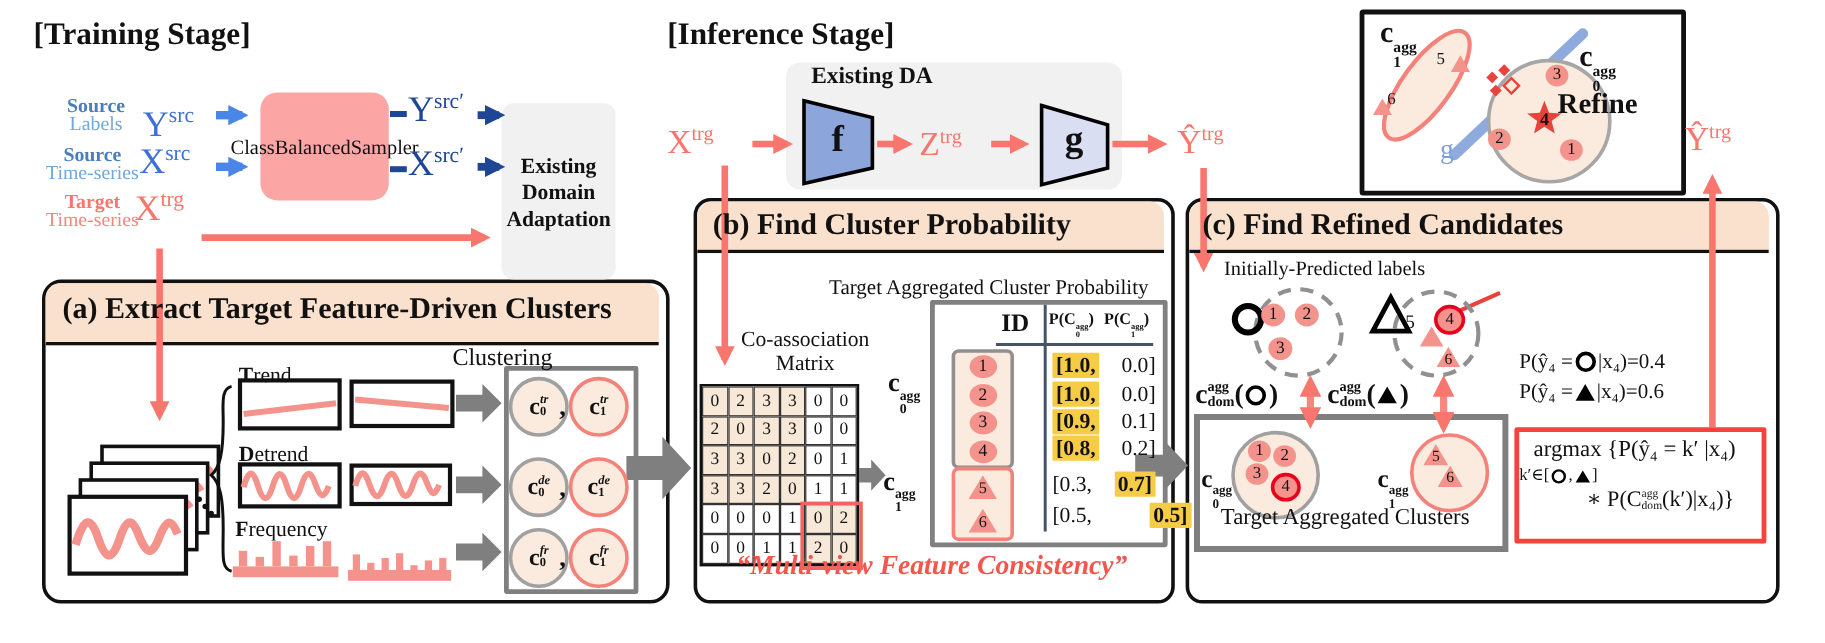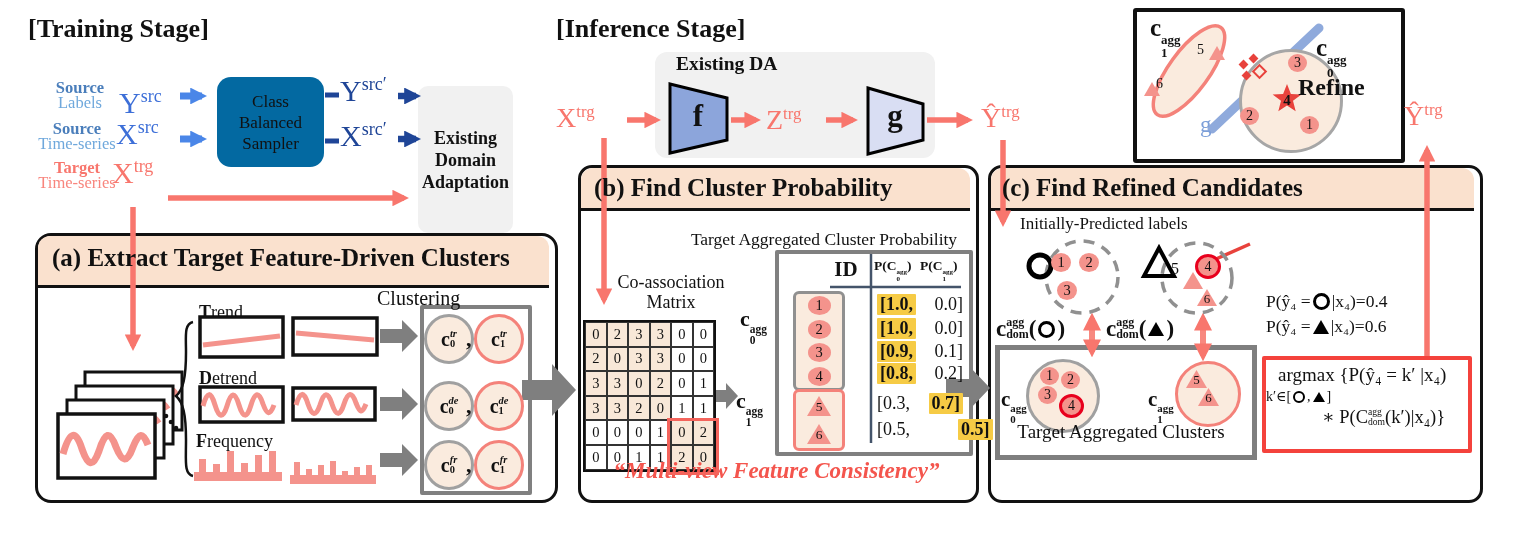--- a/index.html
+++ b/index.html
@@ -6,21 +6,21 @@
   #root{position:relative;width:1521px;height:536px;background:#fff;overflow:hidden;
         font-family:"Liberation Serif","DejaVu Serif",serif;color:#111;}
   .abs{position:absolute;}
   svg.layer{position:absolute;left:0;top:0;pointer-events:none;z-index:5;}
   .z6{z-index:6;}
   .panel{position:absolute;border:3.5px solid #111;border-radius:16px;background:#fff;z-index:1;}
   .phead{position:absolute;background:#FAE1CE;border-bottom:3px solid #111;border-radius:12px 12px 0 0;z-index:2;}
   .htext{font-weight:bold;font-size:25px;white-space:nowrap;z-index:6;}
   .stage-title{font-weight:bold;font-size:26px;white-space:nowrap;z-index:6;}
   .grayboxfill{background:#F1F1F1;border-radius:12px;z-index:1;}
-  .sampler{background:#0369a1;border-radius:14px;z-index:1;display:flex;flex-direction:column;
+  .sampler{background:#fca5a5;border-radius:14px;z-index:1;display:flex;flex-direction:row;
            align-items:center;justify-content:center;font-size:17px;line-height:21px;}
   .edabox{display:flex;flex-direction:column;align-items:center;justify-content:center;
           font-weight:bold;font-size:18px;line-height:22px;border-radius:10px;}
   .lbl2{display:flex;flex-direction:column;align-items:center;font-size:16.5px;line-height:15px;z-index:6;}
   .bluebold{color:#4A7EBB;font-weight:bold;}
   .bluelight{color:#6FA8DC;}
   .salbold{color:#F8766D;font-weight:bold;}
   .sallight{color:#F8857D;}
   .vs{font-size:30px;white-space:nowrap;z-index:6;}
   .vs sup{font-size:0.6em;}

